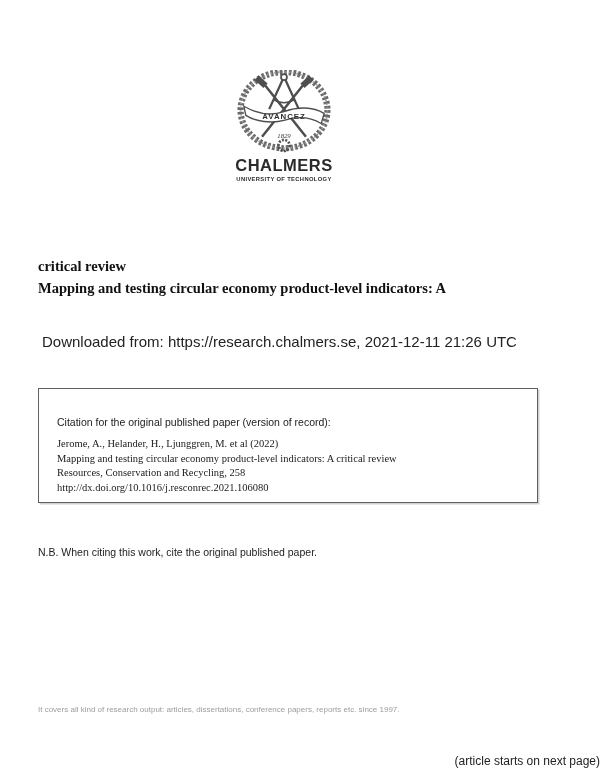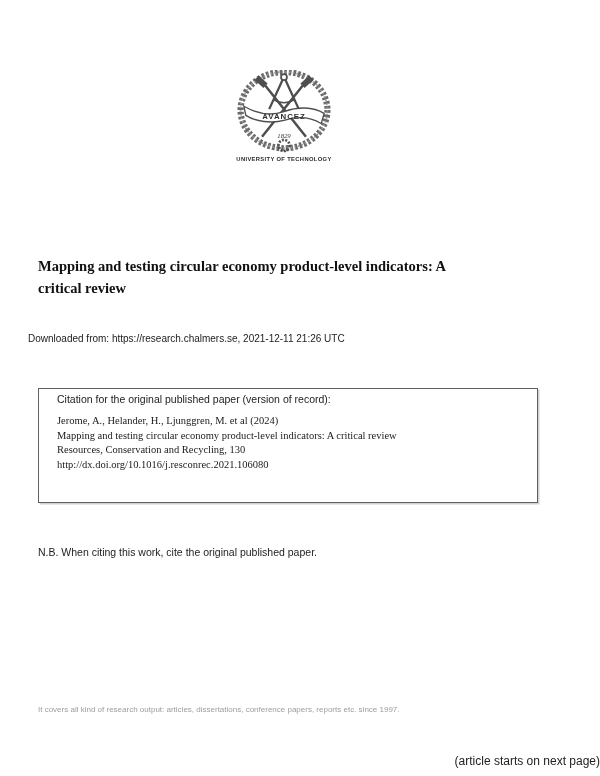--- a/index.html
+++ b/index.html
@@ -52,38 +52,38 @@
     font-weight: 700;
     font-size: 14.5px;
     line-height: 21.5px;
     color: #111111;
   }
   .title .tline { display: block; }
 
   
   .downloaded {
     position: absolute;
-    left: 28px;
+    left: 42px;
     top: 333px;
-    font-size: 10px;
+    font-size: 15px;
     color: #222222;
   }
 
   
   .citation-box {
     position: absolute;
     left: 38px;
     top: 388px;
     width: 500px;
     height: 115px;
     box-sizing: border-box;
     border: 1.5px solid #606060;
     box-shadow: 1.5px 1.5px 0 rgba(0,0,0,0.18);
     background: #ffffff;
-    padding: 4px 16px 0 18px;
+    padding: 27px 16px 0 18px;
   }
   .cit-heading {
     font-size: 10.5px;
     color: #222222;
     margin-bottom: 8px;
     line-height: 13px;
   }
   .cit-line {
     font-family: "Liberation Serif", serif;
     font-size: 10.5px;
@@ -142,35 +142,36 @@
       <path d="M38.5 31 Q50 37.5 61.5 31" stroke="#4f4f4f" stroke-width="1.5" fill="none"></path>
       <circle cx="50" cy="7.5" r="3.1" fill="#ffffff" stroke="#4f4f4f" stroke-width="1.8"></circle>
 
       <path d="M8 38 C22 46 36 48.5 50 43.5 C64 38.5 80 38 92 45.5 L89 56 C78 49.5 64 48.5 51 52.5 C37 56.5 20 54 10 47.5 Z" fill="#ffffff" stroke="#4f4f4f" stroke-width="1.4"></path>
       <text x="50" y="51" text-anchor="middle" font-size="8.2" font-weight="bold" letter-spacing="1" fill="#2e2e2e" font-family="Liberation Sans, sans-serif">AVANCEZ</text>
 
       <text x="50" y="71" text-anchor="middle" font-size="7" font-style="italic" fill="#2e2e2e" font-family="Liberation Serif, serif">1829</text>
 
       <circle cx="50" cy="79" r="5.8" fill="none" stroke="#4f4f4f" stroke-width="2.8" stroke-dasharray="2 1.5"></circle>
     </svg>
+    <div class="wordmark">CHALMERS</div>
     <div class="tagline">UNIVERSITY OF TECHNOLOGY</div>
   </div>
 
   <h1 class="title">
+    <span class="tline">critical review</span>
     <span class="tline">Mapping and testing circular economy product-level indicators: A</span>
-    <span class="tline">critical review</span>
   </h1>
 
   <div class="downloaded">Downloaded from: https://research.chalmers.se, 2021-12-11 21:26 UTC</div>
 
   <div class="citation-box">
     <div class="cit-heading">Citation for the original published paper (version of record):</div>
-    <div class="cit-line">Jerome, A., Helander, H., Ljunggren, M. et al (2024)</div>
+    <div class="cit-line">Jerome, A., Helander, H., Ljunggren, M. et al (2022)</div>
     <div class="cit-line">Mapping and testing circular economy product-level indicators: A critical review</div>
-    <div class="cit-line">Resources, Conservation and Recycling, 130</div>
+    <div class="cit-line">Resources, Conservation and Recycling, 258</div>
     <div class="cit-line">http://dx.doi.org/10.1016/j.resconrec.2021.106080</div>
   </div>
 
   <div class="nb">N.B. When citing this work, cite the original published paper.</div>
 
   <div class="footer">
     <div>It covers all kind of research output: articles, dissertations, conference papers, reports etc. since 1997.</div>
   </div>
 
   <div class="bottom-note">(article starts on next page)</div>

